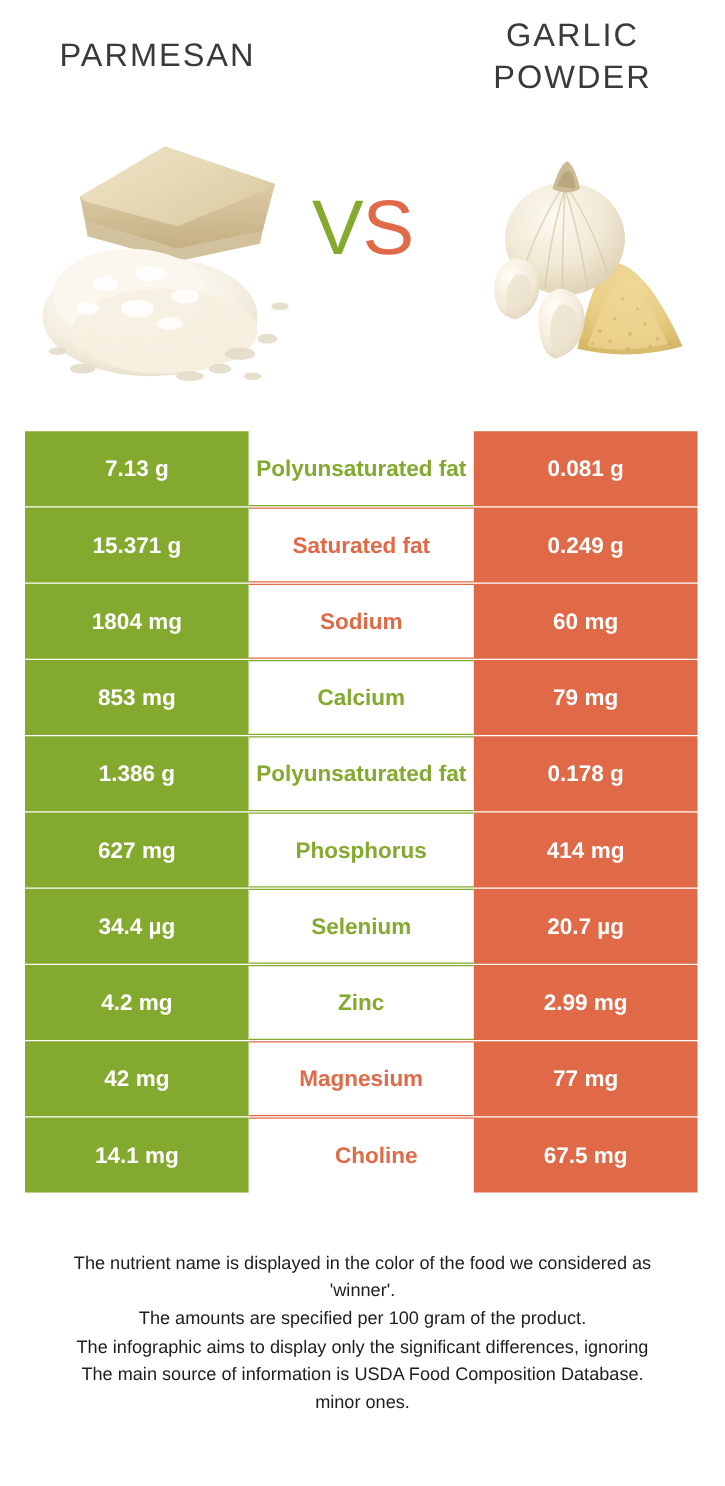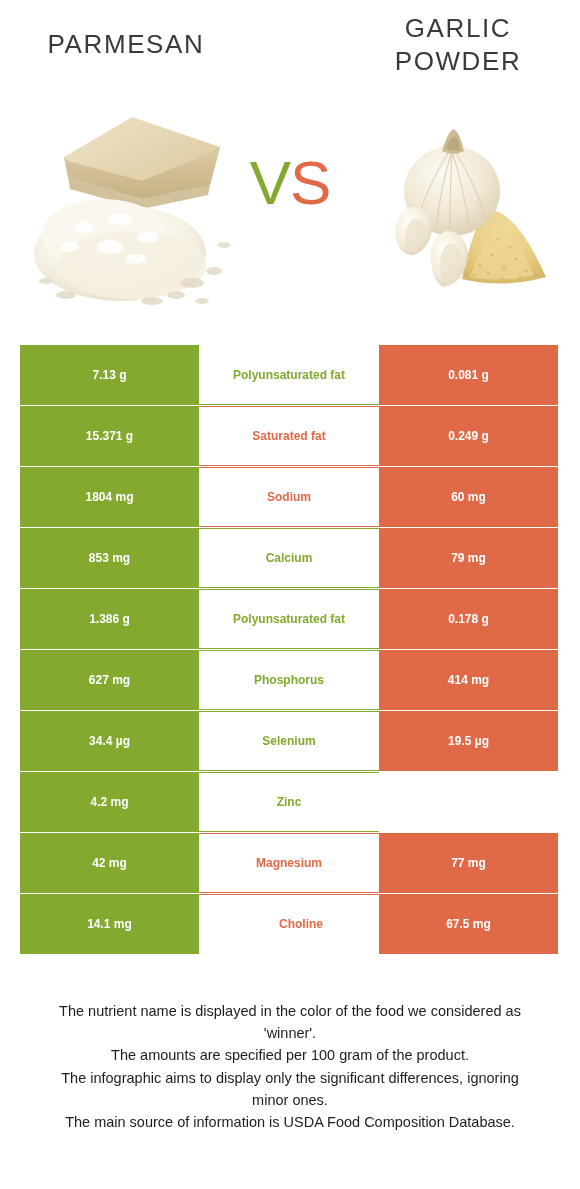--- a/index.html
+++ b/index.html
@@ -70,21 +70,21 @@
   }
   .row {
     display: flex;
     height: 60px;
     margin-bottom: 1px;
   }
   .cell {
     display: flex;
     align-items: center;
     justify-content: center;
-    font-size: 12px;
+    font-size: 18px;
     font-weight: 600;
     box-sizing: border-box;
   }
   .cell.left {
     width: 179px;
     background: #84A92F;
     color: #ffffff;
   }
   .cell.mid {
     width: 180px;
@@ -285,26 +285,27 @@
 
   <div class="row">
     <div class="cell left">627 mg</div>
     <div class="cell mid win-green">Phosphorus</div>
     <div class="cell right">414 mg</div>
   </div>
 
   <div class="row">
     <div class="cell left">34.4 µg</div>
     <div class="cell mid win-green">Selenium</div>
-    <div class="cell right">19.5 µg</div>
+    <div class="cell right">20.7 µg</div>
   </div>
 
   <div class="row">
     <div class="cell left">4.2 mg</div>
     <div class="cell mid win-green">Zinc</div>
+    <div class="cell right">2.99 mg</div>
   </div>
 
   <div class="row">
     <div class="cell left">42 mg</div>
     <div class="cell mid win-orange">Magnesium</div>
     <div class="cell right">77 mg</div>
   </div>
 
   <div class="row">
     <div class="cell left">14.1 mg</div>
@@ -312,15 +313,15 @@
     <div class="cell right">67.5 mg</div>
   </div>
 
 </div>
 
 <div class="footer">
   <p>The nutrient name is displayed in the color of the food we considered as</p>
   <p>'winner'.</p>
   <p>The amounts are specified per 100 gram of the product.</p>
   <p>The infographic aims to display only the significant differences, ignoring</p>
+  <p>The main source of information is USDA Food Composition Database.</p>
   <p>minor ones.</p>
-  <p>The main source of information is USDA Food Composition Database.</p>
 </div>
 
 </body></html>

